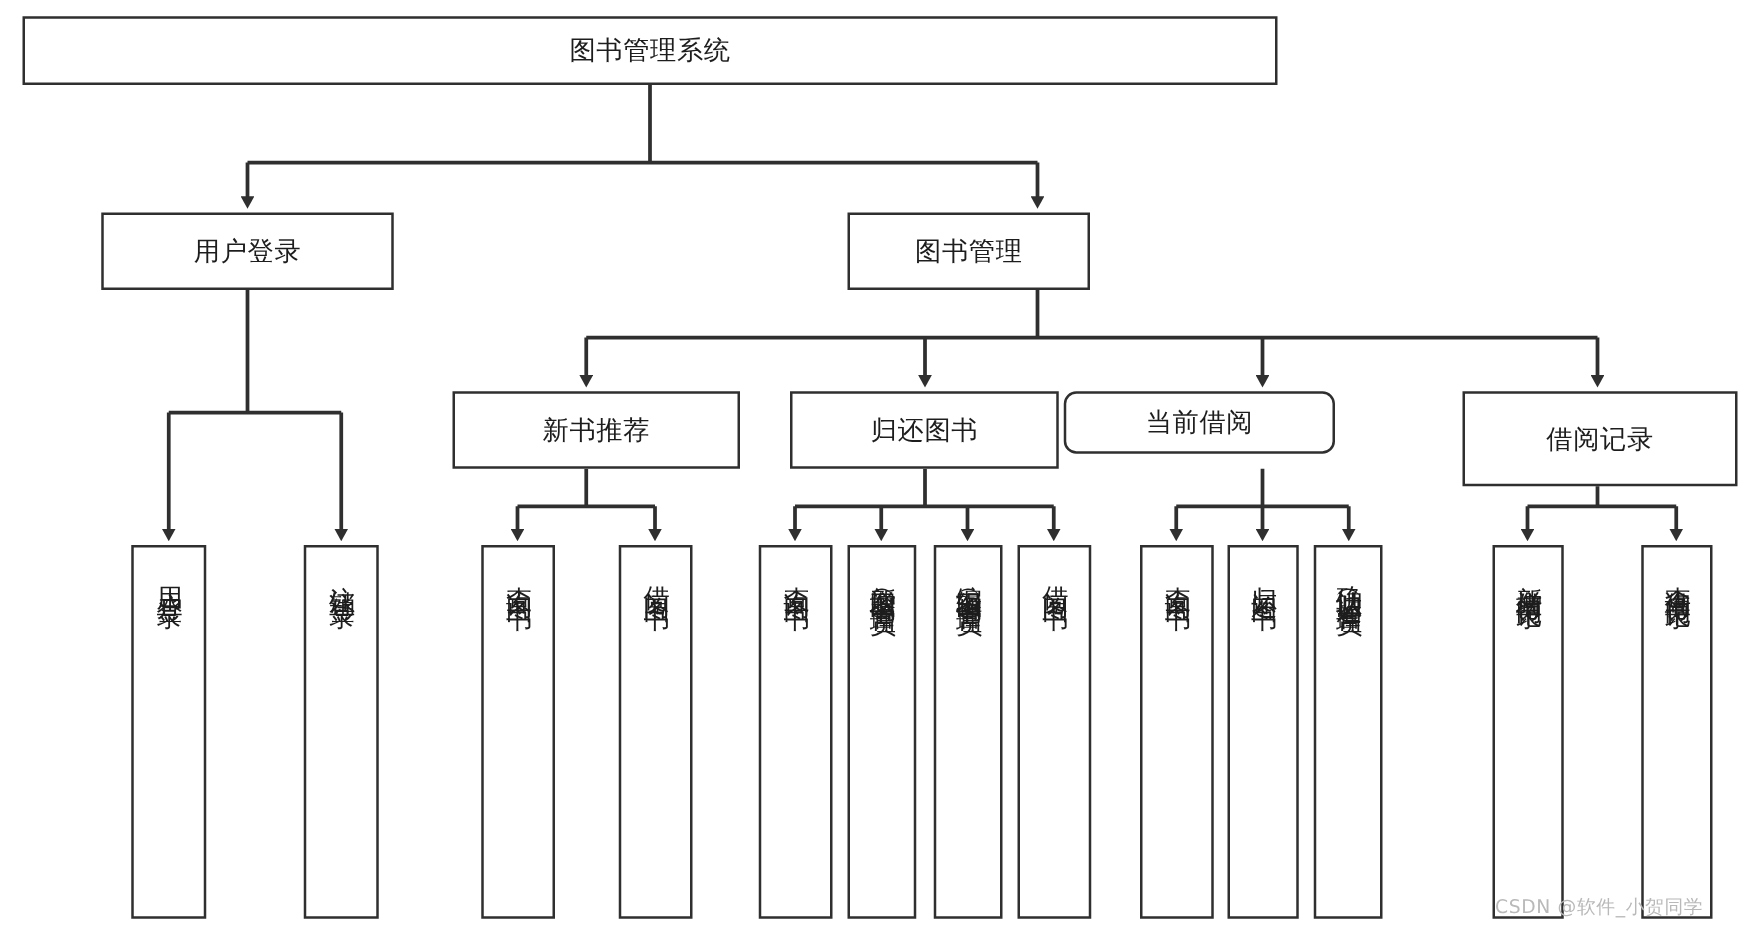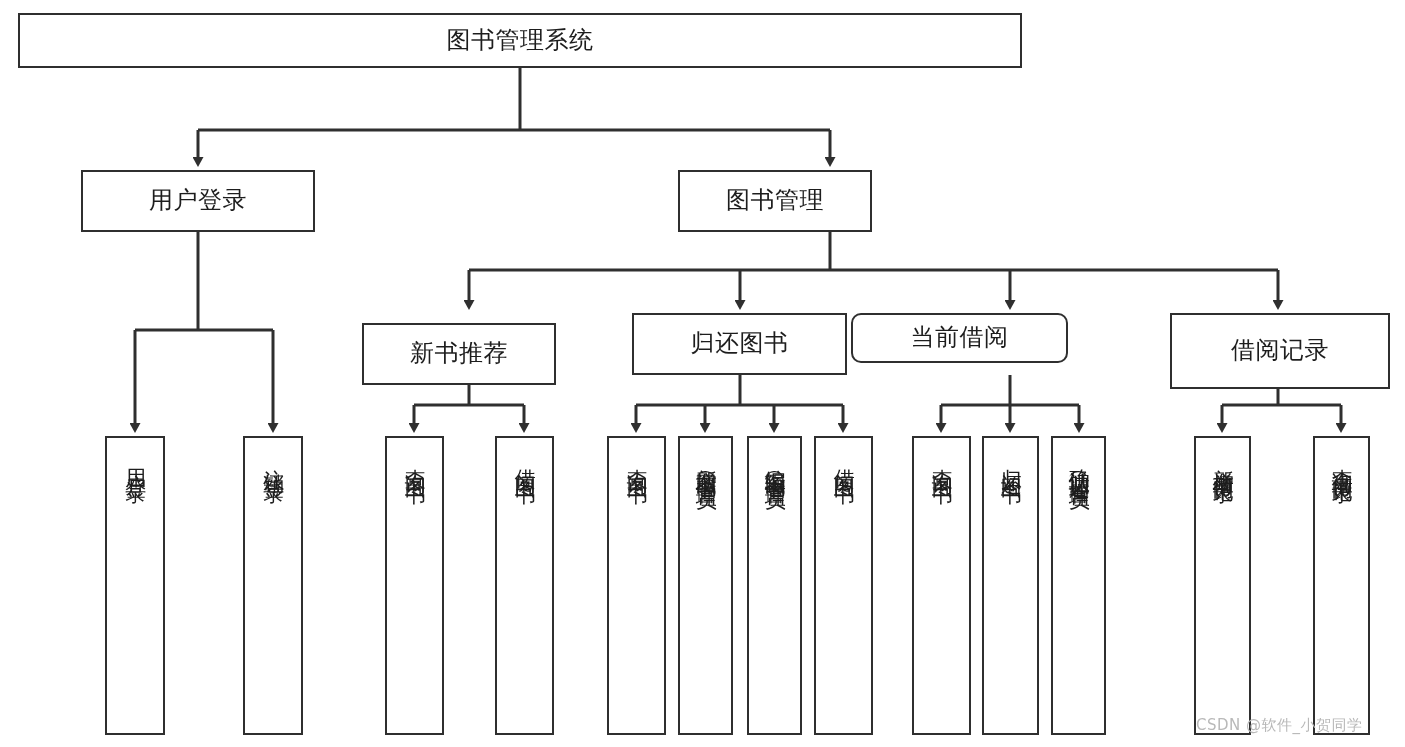--- a/index.html
+++ b/index.html
@@ -26,21 +26,21 @@
     position:absolute;
     box-sizing:border-box;
     background:#ffffff;
     border:2.5px solid #2f2f2f;
     display:flex;
     align-items:center;
     justify-content:center;
     overflow:hidden;
   }
   .node .label{
-    font-size:24px;
+    font-size:21px;
     line-height:1.15;
     color:#1d1d1d;
     letter-spacing:0.5px;
     white-space:nowrap;
     text-align:center;
   }
   
   .node.leaf{
     align-items:flex-start;
     justify-content:center;
@@ -131,21 +131,21 @@
   </div>
 
   <div class="node" style="left:81px; top:170px; width:234px; height:62px;">
     <span class="label">用户登录</span>
   </div>
 
   <div class="node" style="left:678px; top:170px; width:194px; height:62px;">
     <span class="label">图书管理</span>
   </div>
 
-  <div class="node" style="left:362px; top:323px; width:194px; height:62px;">
+  <div class="node" style="left:362px; top:313px; width:230px; height:62px;">
     <span class="label">新书推荐</span>
   </div>
 
   <div class="node" style="left:632px; top:313px; width:215px; height:62px;">
     <span class="label">归还图书</span>
   </div>
 
   <div class="node" style="left:851px; top:313px; width:217px; height:50px;border-radius:10px;">
     <span class="label">当前借阅</span>
   </div>

